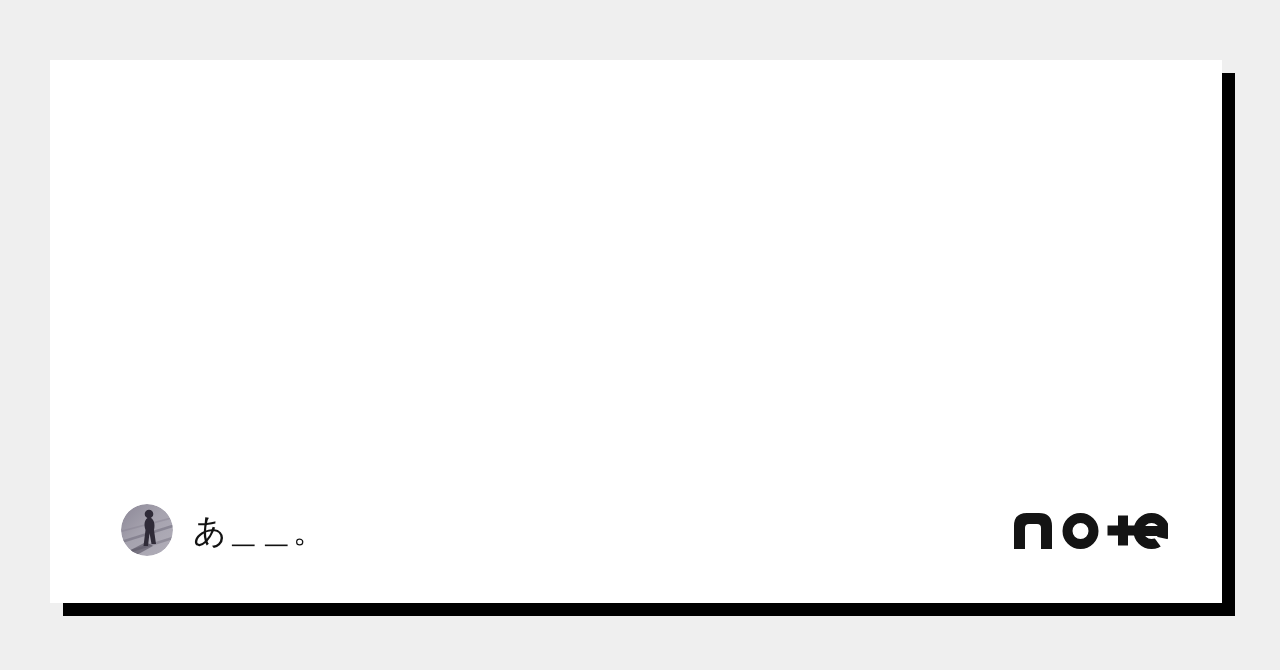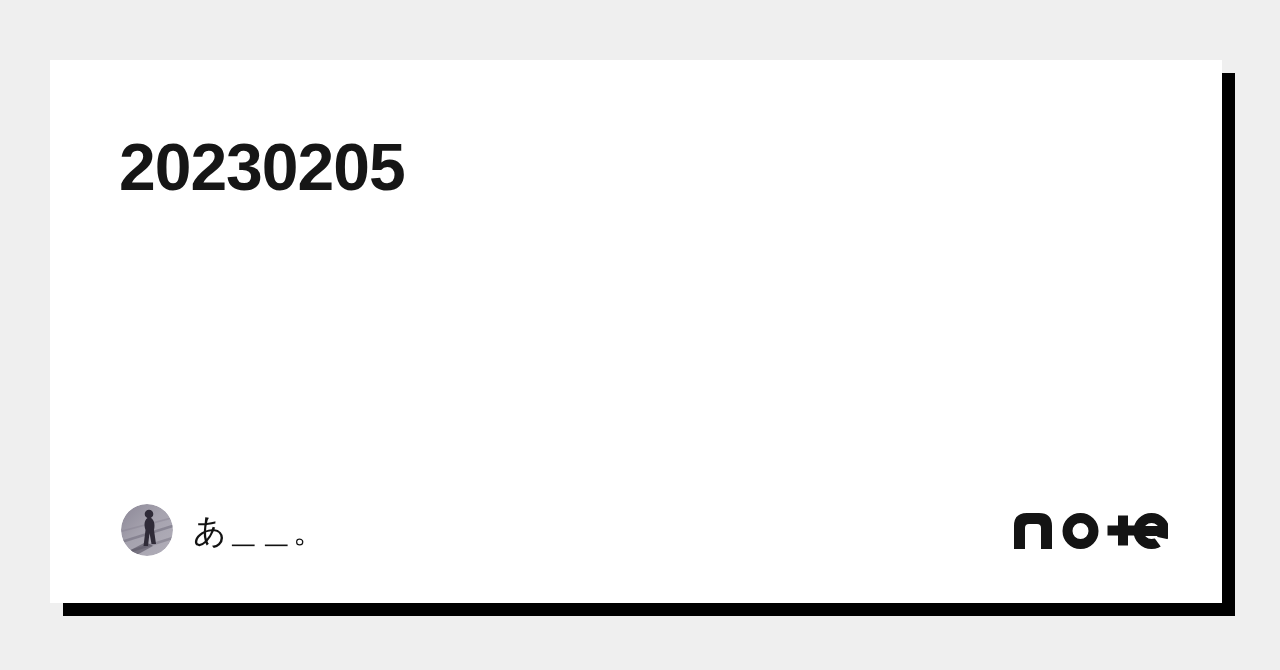--- a/index.html
+++ b/index.html
@@ -72,21 +72,20 @@
     height: 36px;
   }
   .brand-logo svg { display: block; }
 </style>
 </head>
 <body>
 
 <div class="stage">
   <div class="card">
 
-    <h1 class="card-title">20230205</h1>
 
     <div class="footer-author">
       <span class="avatar">
         <svg viewBox="0 0 52 52" width="52" height="52" aria-hidden="true">
           <defs>
             <clipPath id="avclip">
                 <circle cx="26" cy="26" r="26"></circle>
               </clipPath>
             <linearGradient id="avbg" x1="0" y1="0" x2="1" y2="1">
               <stop offset="0" stop-color="#8b8796"></stop>

